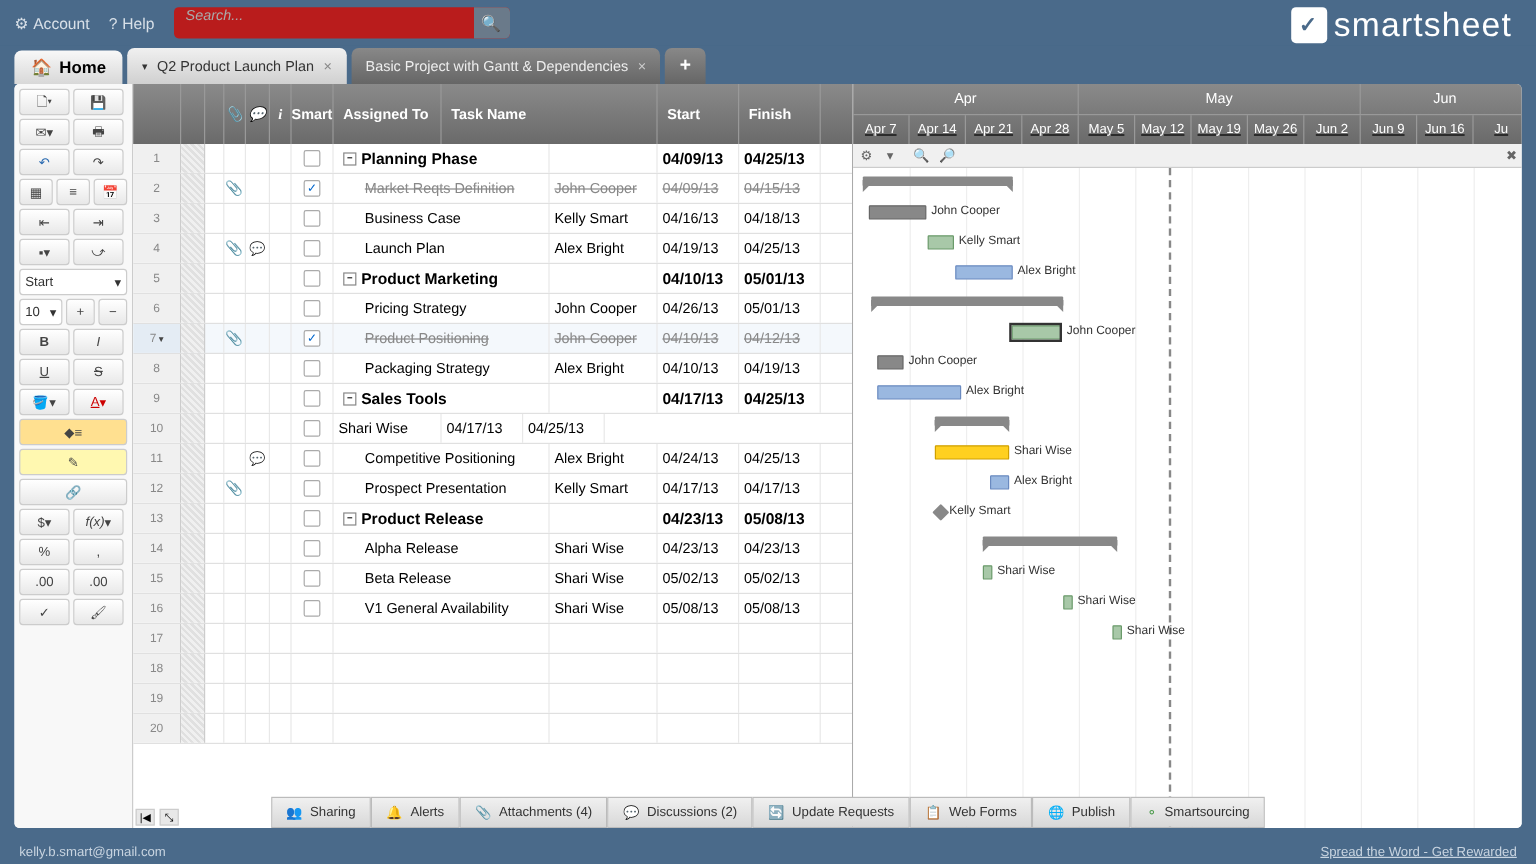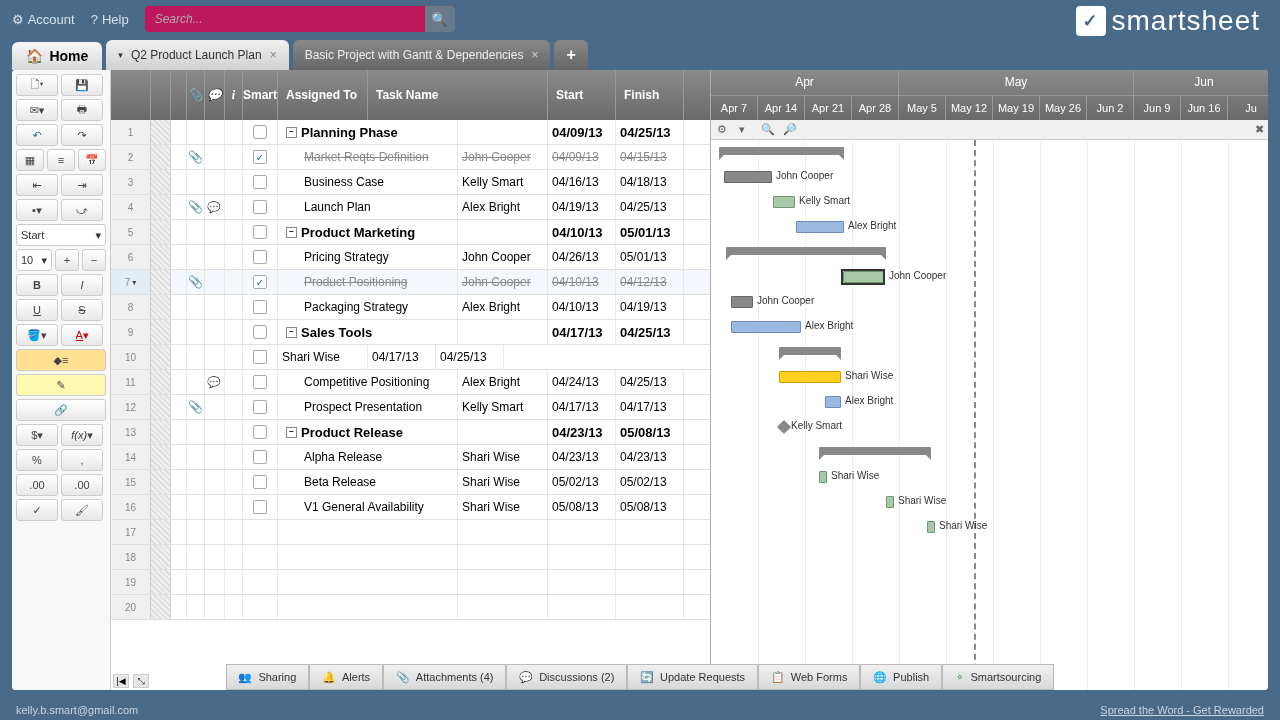--- a/index.html
+++ b/index.html
@@ -1,19 +1,19 @@
 <!DOCTYPE html>
 <html><head>
 <meta charset="utf-8">
 <style>
 * { box-sizing: border-box; margin: 0; padding: 0; }
 body { font-family: Arial, sans-serif; font-size: 11px; background: #4a6a8a; width: 1280px; height: 720px; overflow: hidden; position: relative; }
 .topbar { height: 38px; background: #4a6a8a; display: flex; align-items: center; padding: 0 12px; }
 .top-link { color: #d8e0e8; font-size: 13px; margin-right: 16px; display: flex; align-items: center; gap: 4px; cursor: pointer; }
-.search-wrap { background: #be185d; border-radius: 4px; display: flex; align-items: center; height: 26px; width: 310px; }
+.search-wrap { background: #b91c1c; border-radius: 4px; display: flex; align-items: flex-start; height: 26px; width: 280px; }
 .search-input { background: transparent; border: none; color: #fff; padding: 0 10px; flex: 1; font-size: 12px; font-style: italic; outline: none; }
 .search-input::placeholder { color: #aaa; }
 .search-btn { background: #6a7a8a; height: 26px; width: 30px; border: none; display: flex; align-items: center; justify-content: center; border-radius: 0 4px 4px 0; cursor: pointer; }
 .logo { position: absolute; right: 20px; top: 5px; color: #fff; font-size: 28px; font-weight: 300; letter-spacing: 1px; display: flex; align-items: center; gap: 6px; }
 .logo-check { width: 30px; height: 30px; background: #fff; border-radius: 4px; display: flex; align-items: center; justify-content: center; color: #4a6a8a; font-size: 18px; font-weight: bold; }
 .tabbar { height: 32px; background: #4a6a8a; display: flex; align-items: flex-end; padding-left: 12px; }
 .home-tab { background: linear-gradient(#f8f8f8,#d8d8d8); border-radius: 6px 6px 0 0; padding: 6px 14px; font-weight: bold; font-size: 14px; display: flex; align-items: center; gap: 6px; margin-right: 4px; cursor: pointer; }
 .sheet-tab { background: linear-gradient(#f0f0f0,#d0d0d0); border-radius: 6px 6px 0 0; padding: 6px 12px; font-size: 12px; color: #333; display: flex; align-items: center; gap: 8px; margin-right: 4px; min-height: 30px; cursor: pointer; }
 .sheet-tab.inactive { background: linear-gradient(#888,#666); color: #eee; }
 .sheet-tab.add { background: linear-gradient(#888,#666); min-width: 30px; justify-content: center; color: #fff; font-size: 16px; font-weight: bold; }
@@ -50,21 +50,21 @@
 .checkbox { width: 14px; height: 14px; border: 1px solid #aaa; border-radius: 2px; background: #fff; display: inline-flex; align-items: center; justify-content: center; font-size: 10px; color: #0066cc; }
 .clip-icon { color: #888; font-size: 12px; }
 .comment-icon { color: #888; font-size: 11px; }
 .grid-row.selected { background: #f4f8fc; }
 .grid-row.selected .rownum { background: #e4ecf4; }
 .sel-rowmenu { font-size: 8px; color: #444; margin-left: 2px; }
 .gantt-area { flex: 1; display: flex; flex-direction: column; }
 .gantt-header { height: 50px; background: linear-gradient(#8a8a8a,#6a6a6a); display: flex; flex-direction: column; }
 .month-row { flex: 1; display: flex; border-bottom: 1px solid #999; }
 .month-cell { color: #fff; font-size: 12px; text-align: center; display: flex; align-items: center; justify-content: center; border-right: 1px solid #999; }
-.week-row { flex: 1; display: flex; }
+.week-row { flex: 1; display: flex; text-decoration: underline; }
 .week-cell { width: 47px; color: #fff; font-size: 11px; text-align: center; display: flex; align-items: center; justify-content: center; border-right: 1px solid #999; }
 .gantt-toolbar { height: 20px; background: #f0f0f0; border-bottom: 1px solid #ccc; display: flex; align-items: center; padding: 0 6px; gap: 8px; position: relative; }
 .gantt-toolbar .tbtn-mini { width: 14px; height: 14px; cursor: pointer; color: #666; }
 .gantt-body { flex: 1; position: relative; background: #fff; }
 .gantt-grid { position: absolute; inset: 0; }
 .gcol { position: absolute; top: 0; bottom: 0; border-right: 1px solid #eee; }
 .today-line { position: absolute; top: 0; bottom: 0; border-right: 2px dashed #888; }
 .gantt-row { position: absolute; left: 0; right: 0; height: 25px; }
 .bar { position: absolute; height: 12px; top: 6px; border-radius: 1px; }
 .bar-summary { height: 8px; background: #888; top: 7px; }

